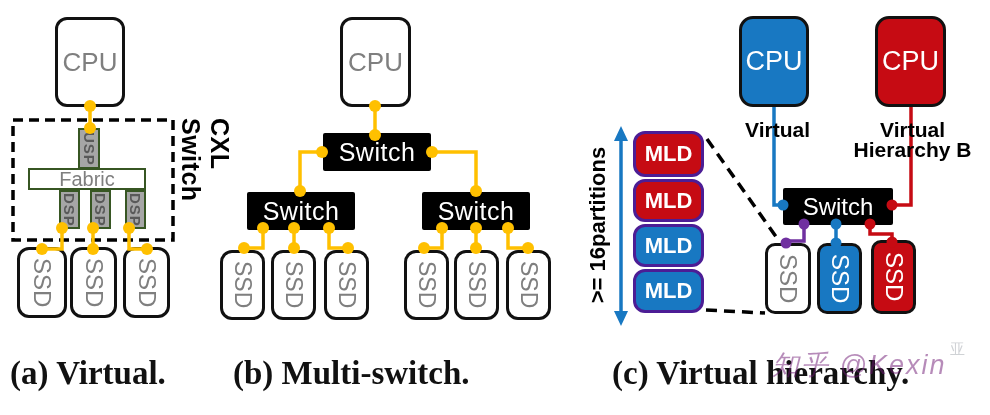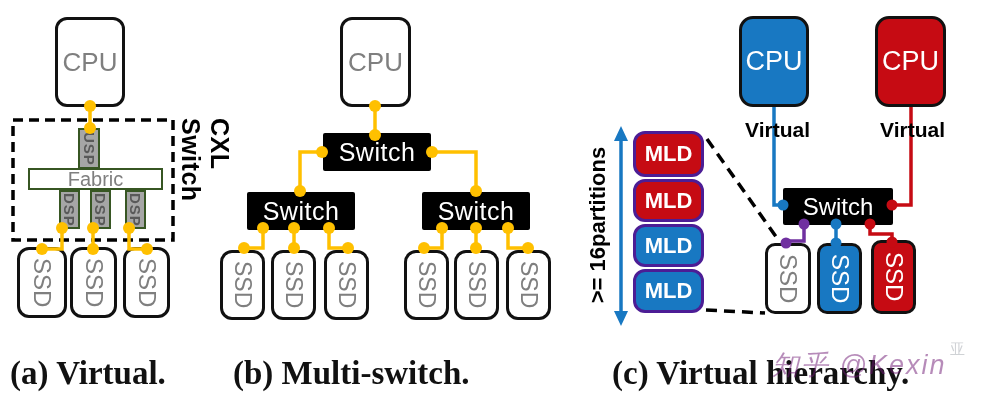--- a/index.html
+++ b/index.html
@@ -64,21 +64,21 @@
   </svg>
 
   <div class="abs node white-box" style="left:55px;top:17px;width:70px;height:90px;">
     <span class="gray-label" style="font-size:26px;">CPU</span>
   </div>
 
   <div class="abs cxl-label vtext" style="left:176px;top:118px;height:135px;">CXL Switch</div>
 
   <div class="abs node port vtext" style="left:78px;top:128px;width:22px;height:41px;z-index:2;">USP</div>
 
-  <div class="abs node fabric" style="left:28px;top:168px;width:135px;height:22px;z-index:2;">
+  <div class="abs node fabric" style="left:28px;top:168px;width:118px;height:22px;z-index:2;">
     <span class="gray-label" style="font-size:20px;">Fabric</span>
   </div>
 
   <div class="abs node port vtext" style="left:59px;top:190px;width:21px;height:39px;z-index:2;">DSP</div>
   <div class="abs node port vtext" style="left:90px;top:190px;width:21px;height:39px;z-index:2;">DSP</div>
   <div class="abs node port vtext" style="left:125px;top:190px;width:21px;height:39px;z-index:2;">DSP</div>
 
   <div class="abs node white-box" style="left:17px;top:247px;width:50px;height:71px;">
     <span class="gray-label vtext" style="font-size:24px;">SSD</span>
     </div>
@@ -121,20 +121,21 @@
   <div class="abs caption" style="left:233px;top:355px;text-align:right;">(b) Multi-switch.</div>
 
   <div class="abs node blue-fill cpu-c" style="left:739px;top:16px;width:70px;height:91px;">CPU</div>
   <div class="abs node red-fill cpu-c" style="left:875px;top:16px;width:71px;height:91px;">CPU</div>
 
   <div class="abs hier-label" style="left:710px;top:120px;width:135px;">
     <div>Virtual</div>
   </div>
   <div class="abs hier-label" style="left:845px;top:120px;width:135px;">
     <div>Virtual</div>
+    <div>Hierarchy B</div>
   </div>
 
   <div class="abs partitions" style="left:499px;top:211px;width:200px;height:28px;">&gt;= 16partitions</div>
 
   <div class="abs node red-fill mld" style="left:633px;top:131px;width:71px;height:46px;">MLD</div>
   <div class="abs node red-fill mld" style="left:633px;top:179px;width:71px;height:43px;">MLD</div>
   <div class="abs node blue-fill mld" style="left:633px;top:224px;width:71px;height:43px;">MLD</div>
   <div class="abs node blue-fill mld" style="left:633px;top:269px;width:71px;height:44px;">MLD</div>
 
   <div class="abs node blackbox" style="left:783px;top:188px;width:110px;height:37px;font-size:24px;">Switch</div>

